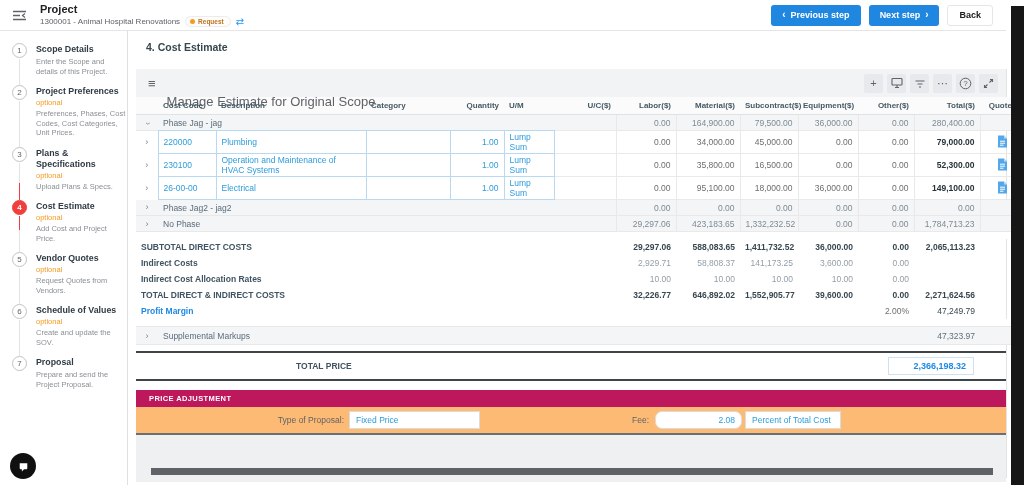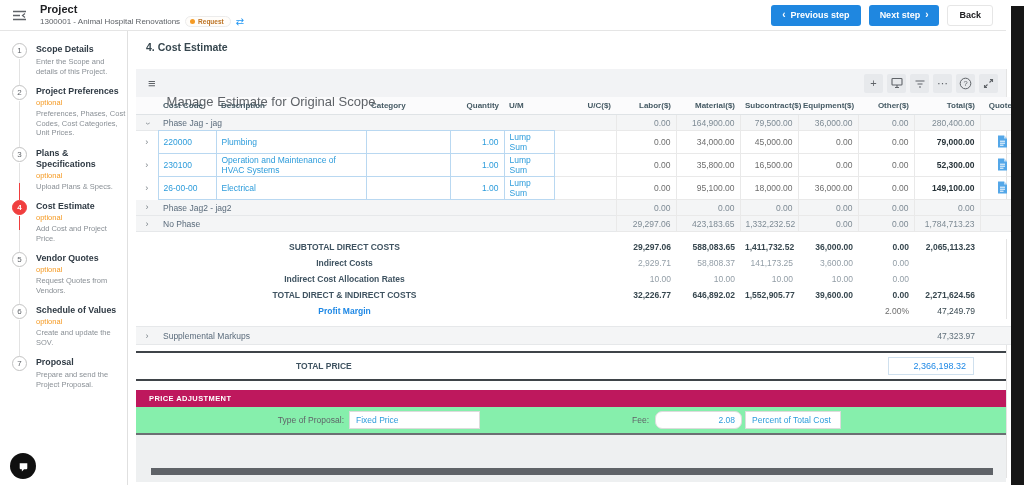--- a/index.html
+++ b/index.html
@@ -64,39 +64,39 @@
   .chev{display:inline-block;color:#7a8288;font-size:9px;line-height:9px;cursor:pointer;}
   .chev.down{transform:rotate(90deg);}
   tr.item-row{height:20px;}
   tr.item-row td{padding:1px 5px;}
   td.edit{border:1px solid #b9d8f1;color:#2d9cdb;}
   td.money{border:1px solid #e9e9e9;color:#6d6d6d;text-align:right;}
   td.total-cell{border:1px solid #e9e9e9;color:#263238;font-weight:bold;text-align:right;}
   td.qcell{border:1px solid #e9e9e9;text-align:center;}
   tbody.summary td{border:none;height:16px;padding:0 5px;}
   tr.spacer td{height:7px !important;border:none;background:#fff;}
-  td.slbl{text-align:center;font-weight:bold;color:#3f5361;padding-right:6px !important;}
+  td.slbl{text-align:left;font-weight:bold;color:#3f5361;padding-right:6px !important;}
   tr.sum-muted td.sval{color:#939ea7;}
   td.sval{text-align:right;color:#37474f;}
   tr.sum-strong td.sval{font-weight:bold;}
   td.slbl.link{color:#1e88e5;cursor:pointer;}
   tr.sum-link td.sval{color:#6d6d6d;}
   tr.sum-link td.stotal{color:#37474f;}
   tr.sup-row{background:#f4f5f6;border-top:1px solid #e6e8ea;border-bottom:1px solid #e6e8ea;}
   tr.sup-row td{height:17px !important;color:#5a6b7b;}
   tr.sup-row td.money{text-align:right;color:#5f6f7a;}
   
   .total-price{height:26px;margin-top:6px;border-top:2px solid #3f4449;border-bottom:2px solid #3f4449;
                display:flex;align-items:center;}
   .tp-label{margin-left:160px;font-size:8.5px;font-weight:bold;color:#3f5361;}
   .tp-value{margin-left:auto;margin-right:32px;border:1px solid #cfe0ee;color:#1e88e5;font-size:9px;
-            font-weight:normal;padding:3px 7px;min-width:70px;text-align:right;background:#fff;cursor:text;}
+            font-weight:bold;padding:3px 7px;min-width:70px;text-align:right;background:#fff;cursor:text;}
   .pa-bar{height:17px;background:#be185d;color:#fff;display:flex;align-items:center;padding-left:13px;
           font-size:7.5px;font-weight:bold;letter-spacing:.4px;margin-top:9px;}
-  .pa-row{height:26px;background:#86efac;display:flex;align-items:center;border-bottom:2px solid #6b6f73;
+  .pa-row{height:26px;background:#fdba74;display:flex;align-items:center;border-bottom:2px solid #6b6f73;
           font-size:8.5px;}
   .pa-type-label{width:208px;text-align:right;color:#5f6368;}
   .pa-field{height:18px;background:#fff;border:1px solid #dcdcdc;box-sizing:border-box;display:flex;
             align-items:center;color:#2d9cdb;cursor:text;}
   .pa-field.type{width:131px;margin-left:5px;padding-left:6px;}
   .pa-fee-label{margin-left:152px;color:#5f6368;}
   .pa-field.fee-val{width:87px;margin-left:6px;justify-content:flex-end;padding-right:6px;border-radius:7px;}
   .pa-field.fee-unit{width:96px;margin-left:3px;padding-left:6px;}
   .card-tail{height:47px;background:#eef0f1;}
   .hscroll{position:absolute;bottom:3px;left:15px;width:842px;height:7px;background:#5f6368;cursor:pointer;}

